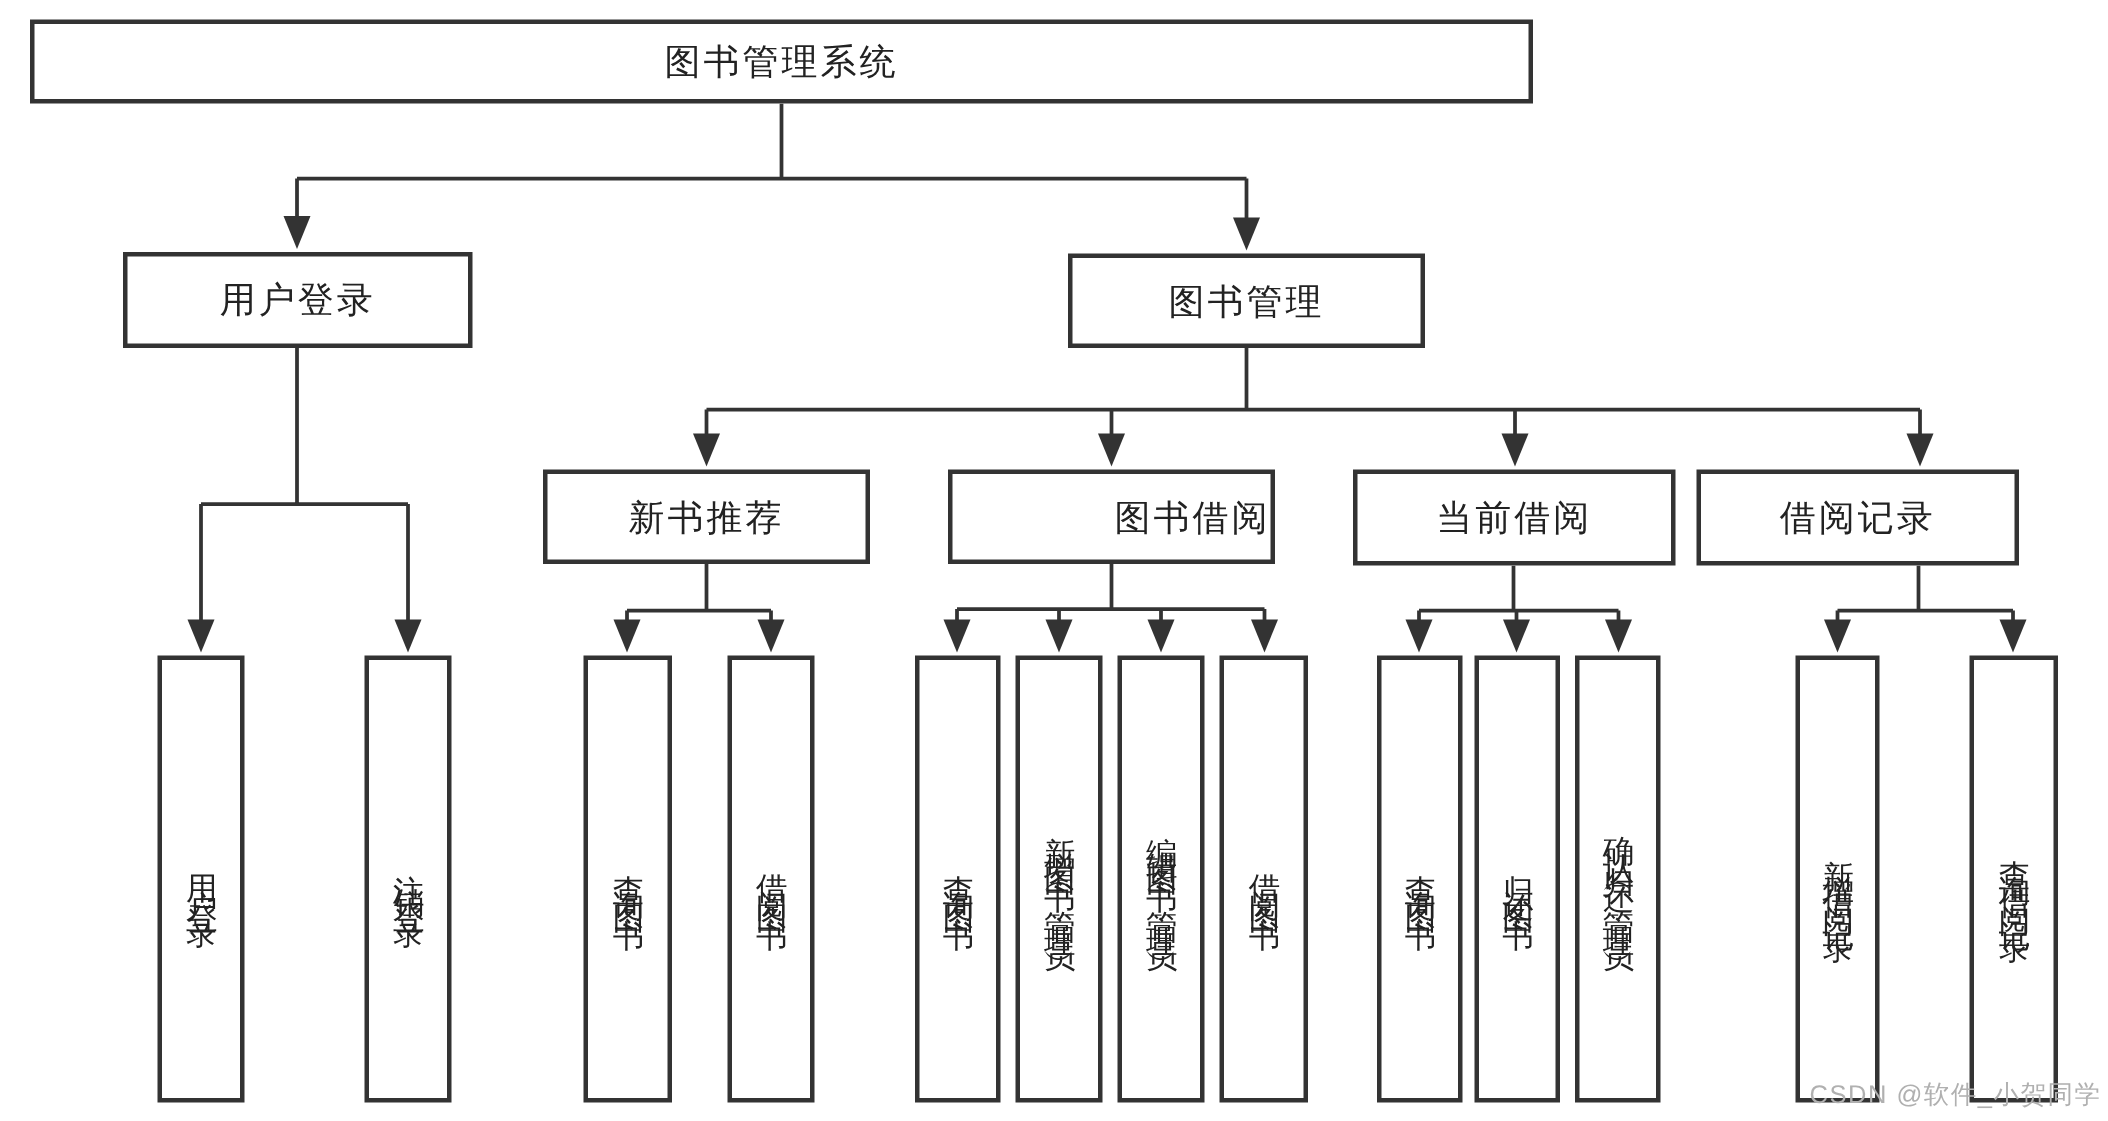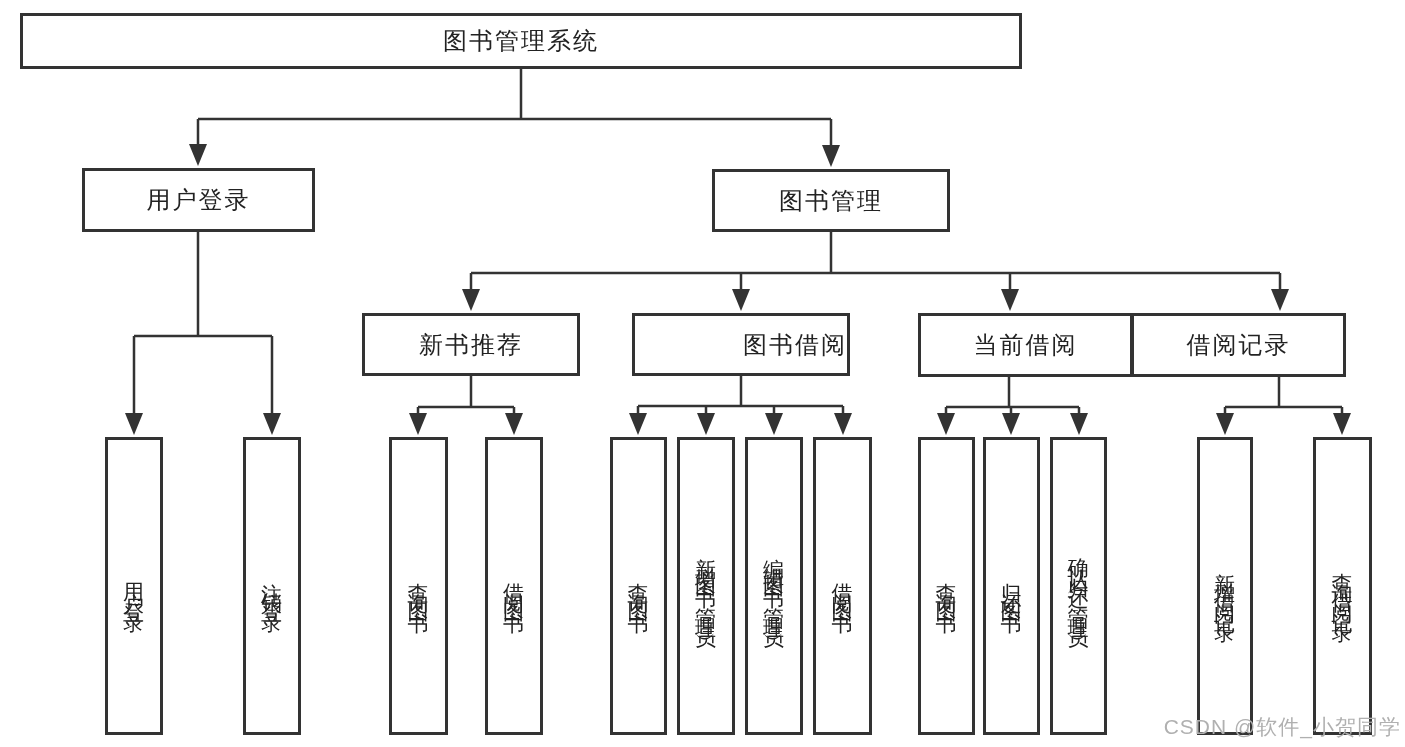--- a/index.html
+++ b/index.html
@@ -34,21 +34,21 @@
     font-size:21px;
     letter-spacing:10px;
     line-height:1;
     color:#222222;
     white-space:nowrap;
   }
   .watermark{
     position:absolute;
     right:4px;
     bottom:6px;
-    font-size:21px;
+    font-size:17px;
     color:#b0b0b0;
     letter-spacing:1px;
     white-space:nowrap;
   }
 </style>
 </head>
 <body>
 
 <div class="canvas">
 
@@ -112,21 +112,21 @@
   <div class="box h" style="left:362px;top:313px;width:218px;height:63px;">
     <span>新书推荐</span>
   </div>
 
   <div class="box h" style="left:712px;top:169px;width:238px;height:63px;">
     <span>图书管理</span>
   </div>
   <div class="box h" style="left:632px;top:313px;width:218px;height:63px;justify-content:flex-end;">
     <span>图书借阅</span>
   </div>
-  <div class="box h" style="left:902px;top:313px;width:215px;height:64px;margin-left:16px;">
+  <div class="box h" style="left:902px;top:313px;width:215px;height:64px;">
     <span>当前借阅</span>
   </div>
   <div class="box h" style="left:1131px;top:313px;width:215px;height:64px;">
     <span>借阅记录</span>
   </div>
 
   <div class="box v" style="left:105px;top:437px;width:58px;height:298px;">
     <span>用户登录</span>
   </div>
   <div class="box v" style="left:243px;top:437px;width:58px;height:298px;">

